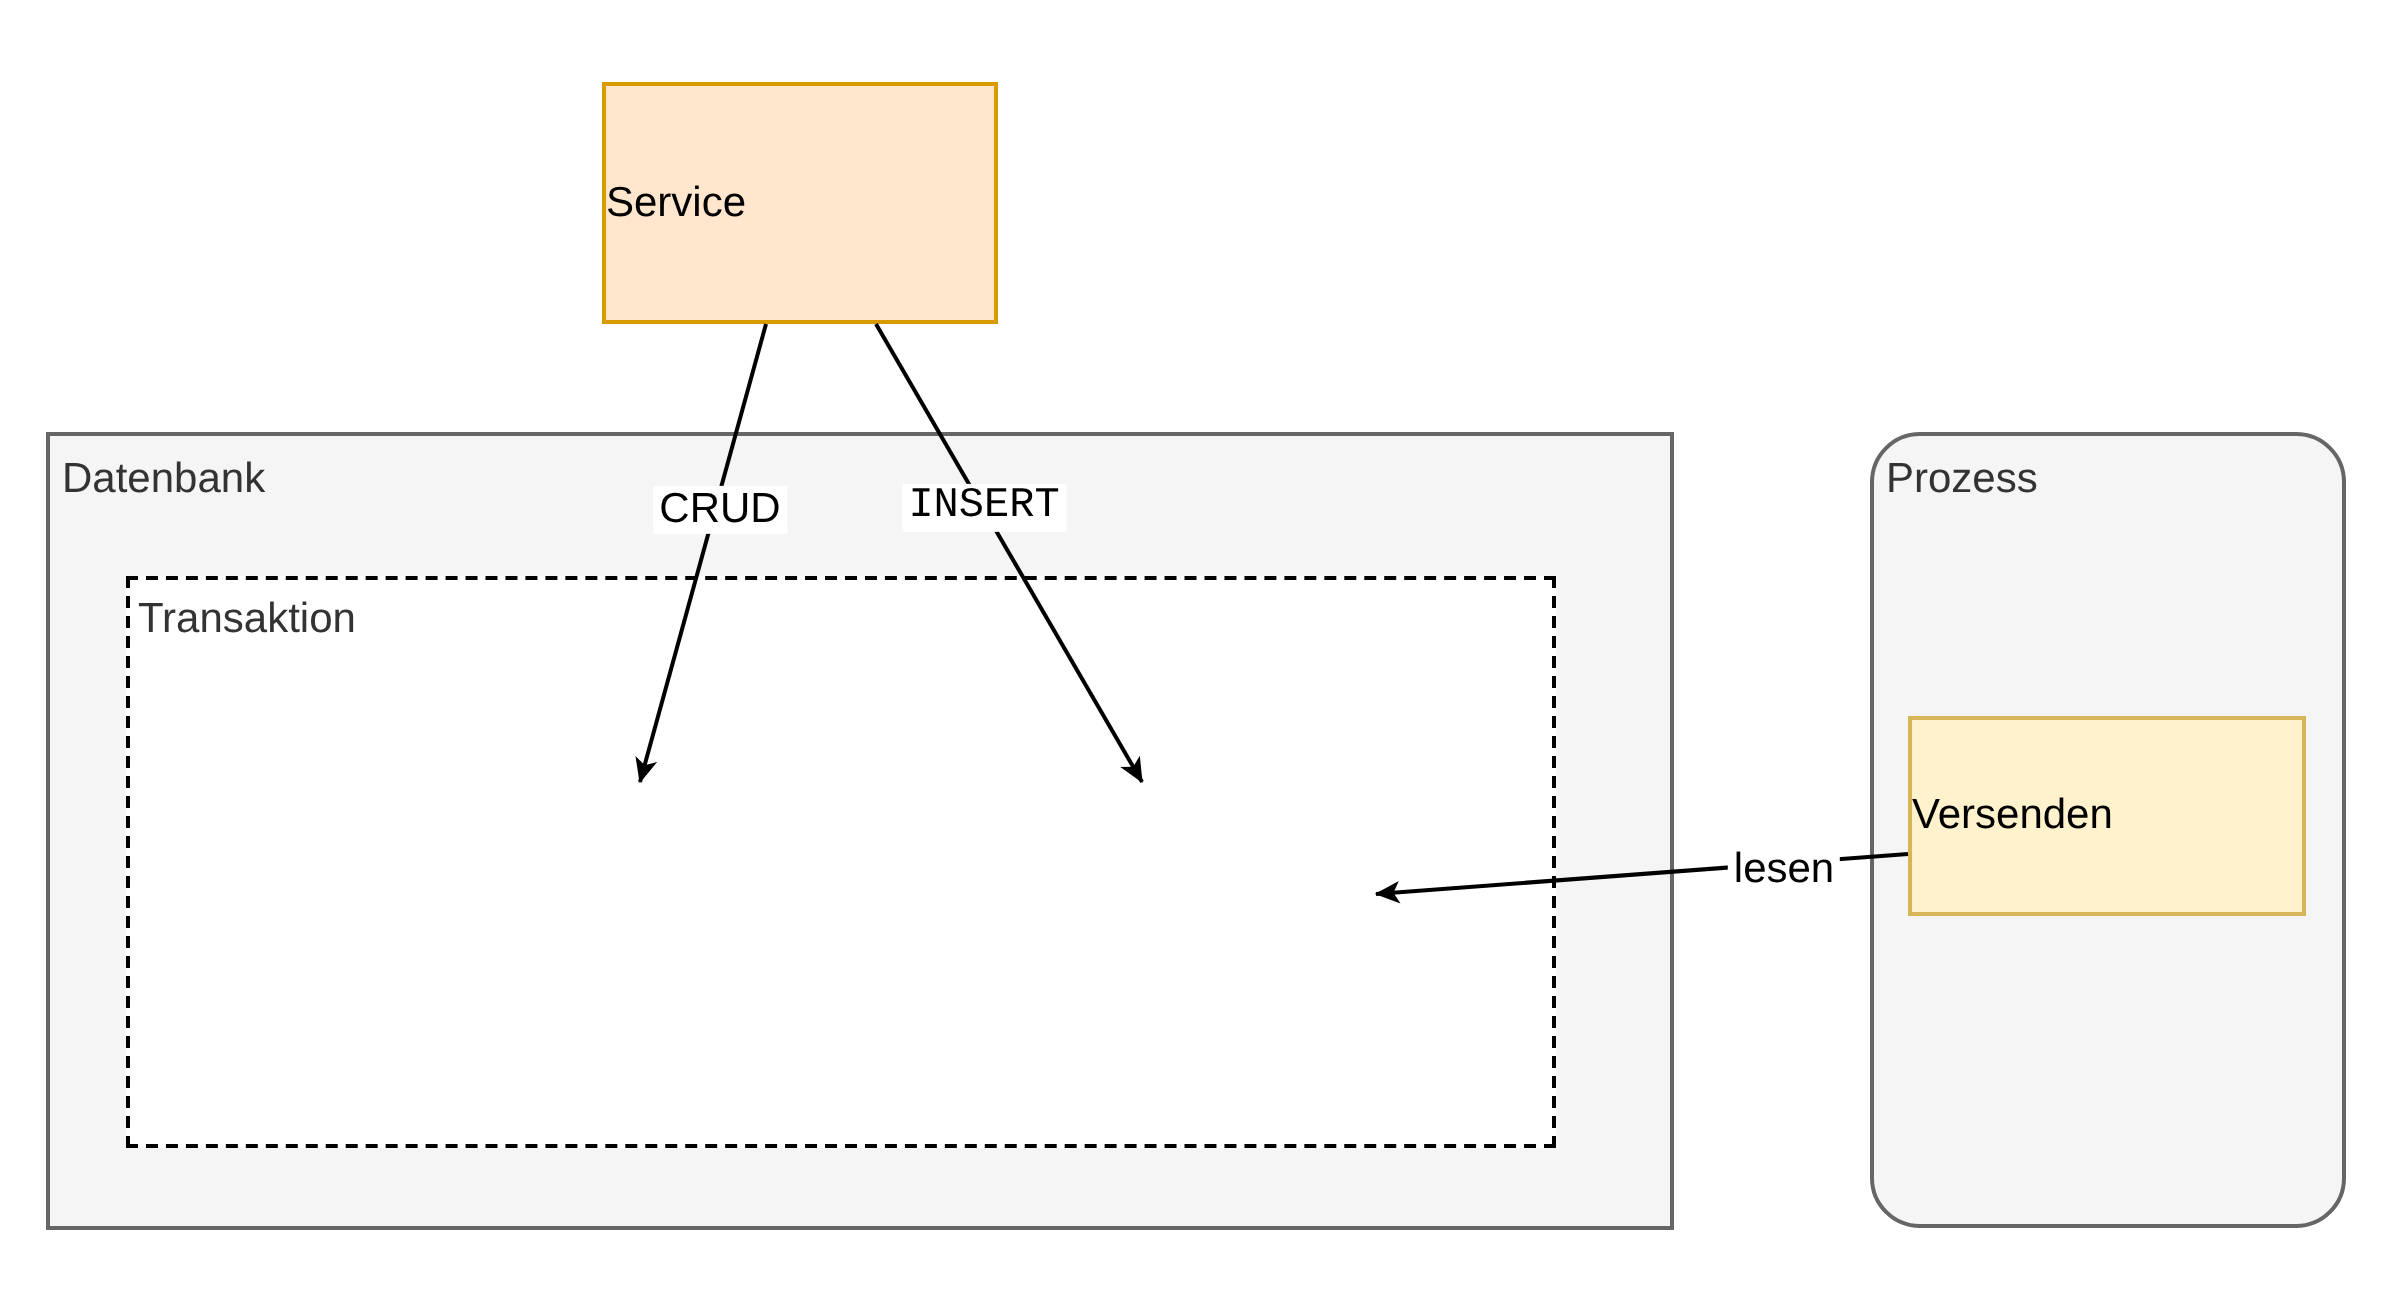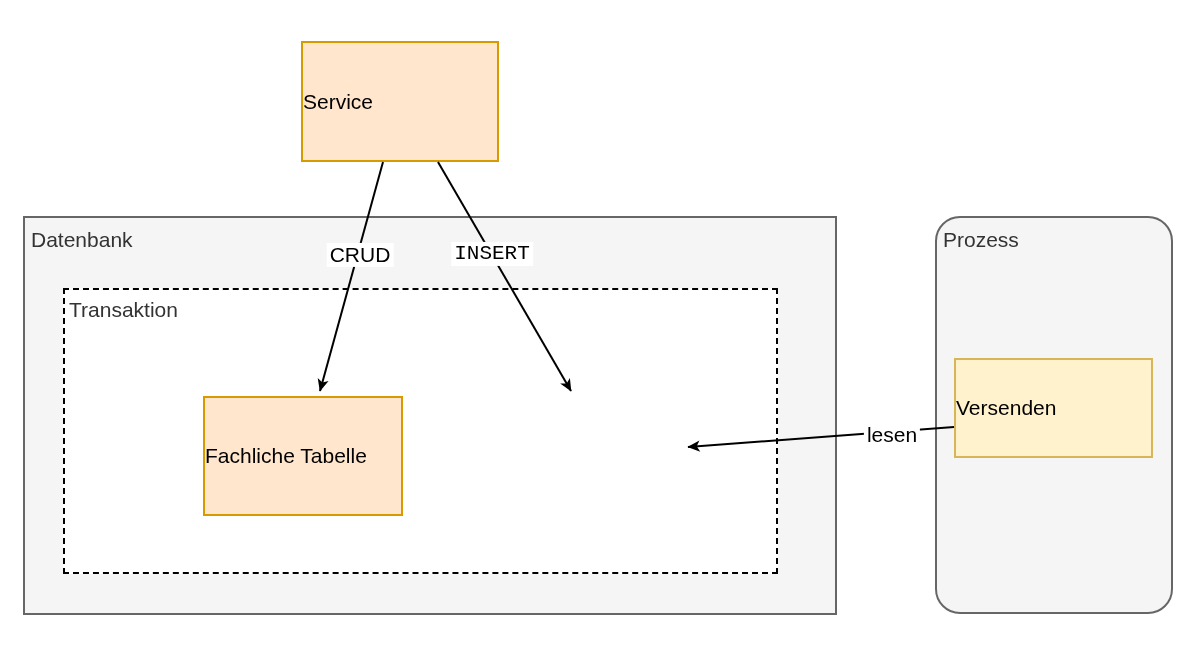--- a/index.html
+++ b/index.html
@@ -109,23 +109,20 @@
   </div>
 
   <div class="transaktion">
     <div class="group-label">Transaktion</div>
   </div>
 
   <div class="node orange service">
     <span>Service</span>
   </div>
 
-  <div class="node orange fachliche">
-    <span>Fachliche Tabelle</span>
-  </div>
 
 
   <div class="node yellow versenden">
     <span>Versenden</span>
   </div>
 
   <svg class="edges" viewBox="0 0 1200 658" xmlns="http://www.w3.org/2000/svg">
     <defs>
       <marker id="arrowhead" viewBox="0 0 12 12" refX="10.5" refY="6" markerWidth="7.5" markerHeight="7.5" orient="auto-start-reverse" markerUnits="strokeWidth">
         <path d="M1,1.5 L11,6 L1,10.5 L3.5,6 Z" fill="#000000"></path>

